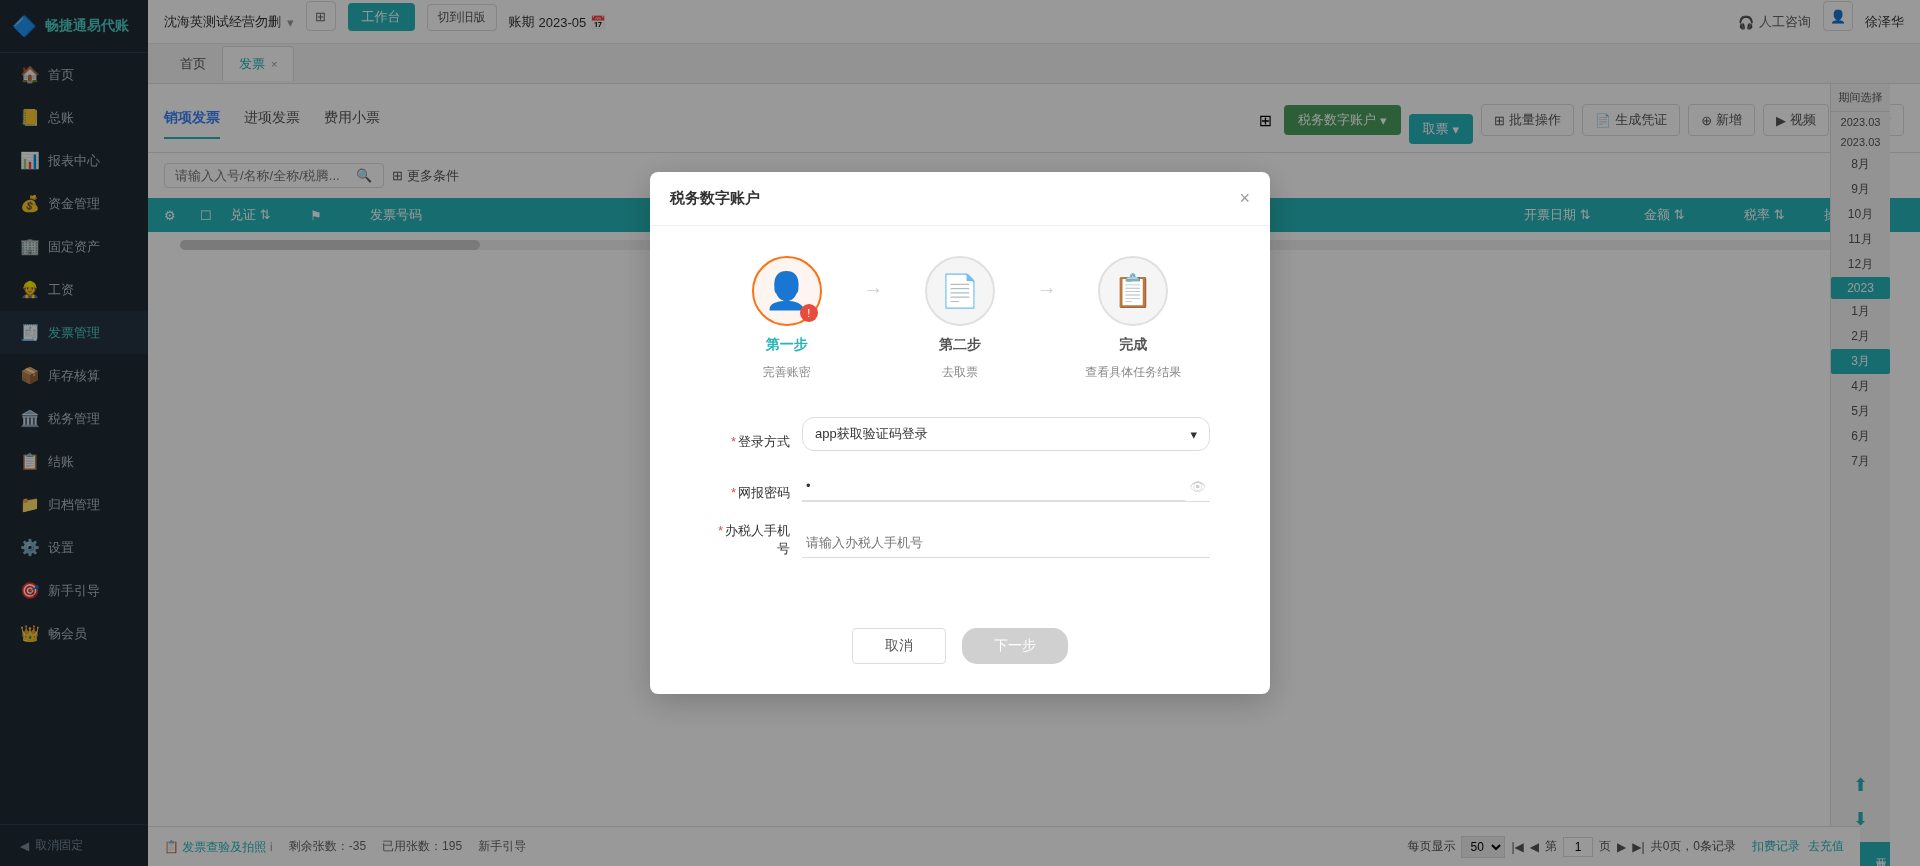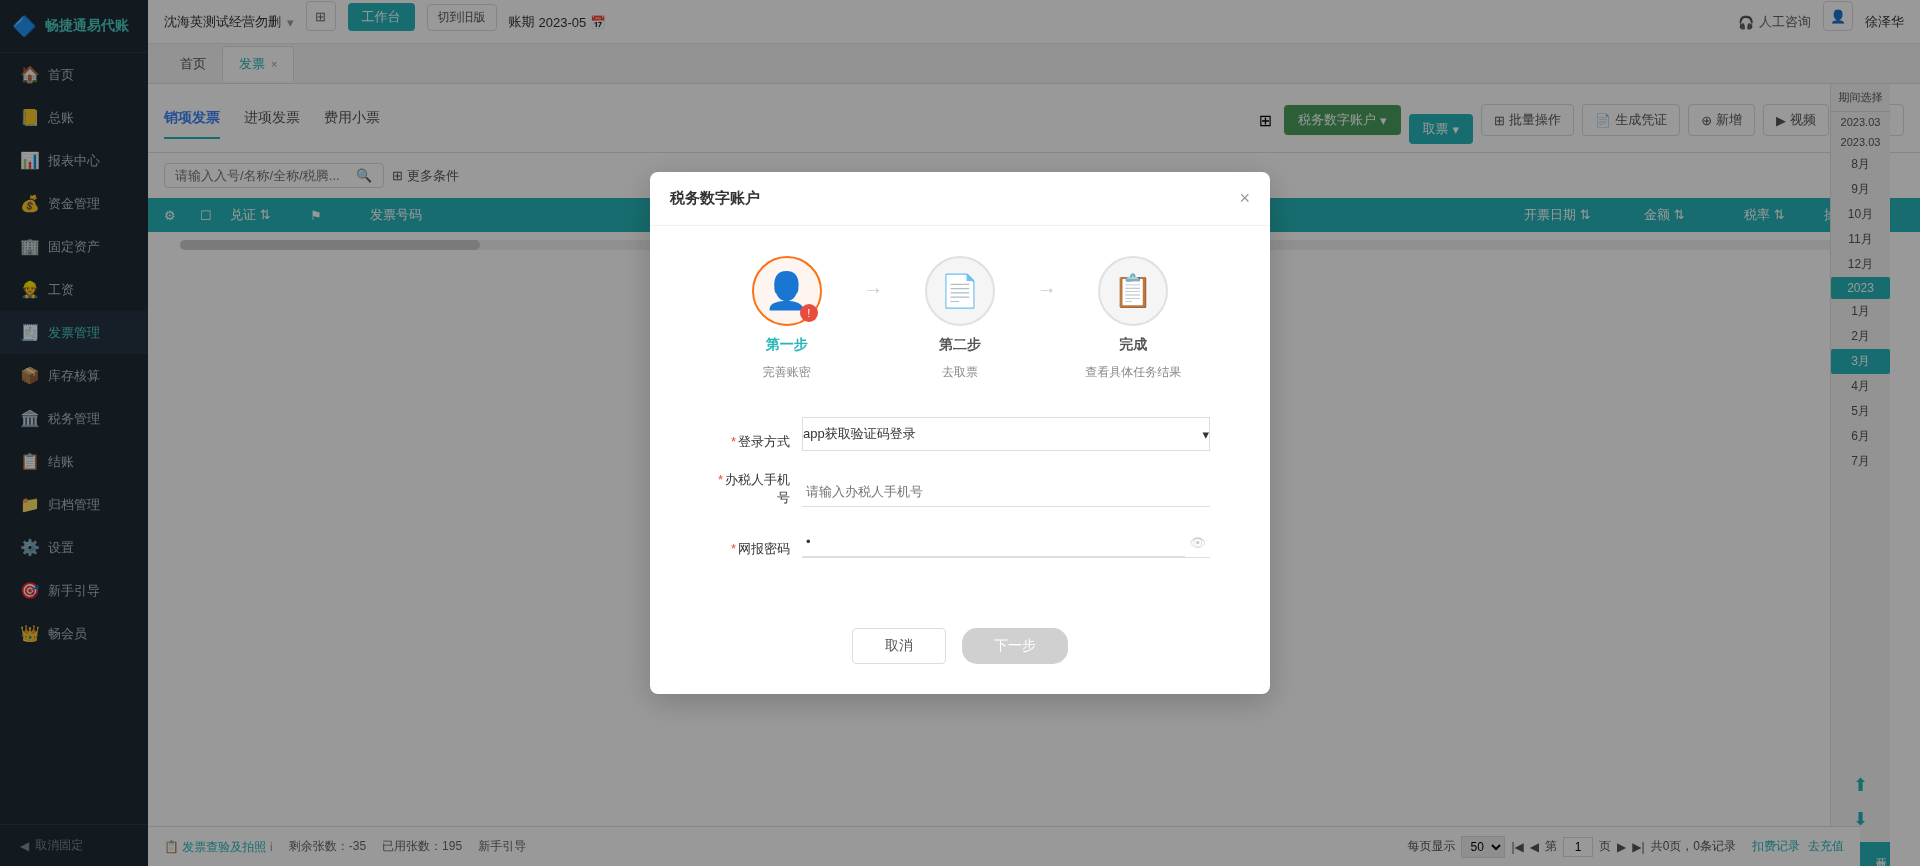--- a/index.html
+++ b/index.html
@@ -104,21 +104,21 @@
     .step-badge { position: absolute; bottom: 2px; right: 2px; width: 18px; height: 18px; border-radius: 50%; background: #e74c3c; color: #fff; font-size: 11px; display: flex; align-items: center; justify-content: center; }
     .step-label { font-size: 14px; font-weight: 600; color: #26b5b8; }
     .step-label.inactive { color: #555; }
     .step-desc { font-size: 12px; color: #888; text-align: center; }
     .step-arrow { display: flex; align-items: center; padding-top: 20px; color: #ccc; font-size: 20px; }
 
     
     .form-row { display: flex; align-items: flex-end; margin-bottom: 20px; gap: 12px; }
     .form-label { font-size: 13px; color: #333; width: 80px; text-align: right; flex-shrink: 0; }
     .form-label.required::before { content: '*'; color: #e74c3c; margin-right: 2px; }
-    .form-select { flex: 1; border: 1px solid #ddd; border-radius: 0; padding: 7px 0; font-size: 13px; display: flex; align-items: center; justify-content: space-between; cursor: pointer; color: #333; background: #fff; }
+    .form-select { flex: 1; border: 1px solid #ddd; border-radius: 12px; padding: 7px 12px; font-size: 13px; display: flex; align-items: center; justify-content: space-between; cursor: pointer; color: #333; background: #fff; }
     .form-input { flex: 1; border: none; border-bottom: 1px solid #ddd; padding: 7px 4px; font-size: 13px; outline: none; color: #333; background: transparent; }
     .form-input-wrap { flex: 1; display: flex; align-items: center; border-bottom: 1px solid #ddd; }
     .eye-icon { color: #ccc; cursor: pointer; padding: 4px; }
 
     
     .dialog-footer { display: flex; justify-content: center; gap: 16px; padding: 20px 60px 30px; }
     .btn-cancel { background: #fff; border: 1px solid #ddd; color: #555; padding: 8px 32px; border-radius: 4px; cursor: pointer; font-size: 14px; }
     .btn-next { background: #d0d0d0; border: none; color: #fff; padding: 8px 32px; border-radius: 15px; cursor: pointer; font-size: 14px; }
   </style>
 </head>
@@ -433,31 +433,31 @@
 
       <div class="form-row">
         <span class="form-label required">登录方式</span>
         <div class="form-select">
           <span>app获取验证码登录</span>
           <span>▾</span>
         </div>
       </div>
 
       <div class="form-row">
-        <span class="form-label required">办税人手机号</span>
-        <input class="form-input" type="text" style="flex: 1 1 0%; border-top: none; border-right: none; border-left: none; border-image: initial; border-bottom: 1px solid rgb(221, 221, 221); padding: 7px 4px; font-size: 13px; outline: none; background: transparent;" placeholder="请输入办税人手机号">
-      </div>
-
-      <div class="form-row">
         <span class="form-label required">网报密码</span>
         <div class="form-input-wrap">
           <input type="password" class="form-input" value="x" style="">
           <span class="eye-icon">👁</span>
         </div>
       </div>
+
+      <div class="form-row">
+        <span class="form-label required">办税人手机号</span>
+        <input class="form-input" type="text" style="flex: 1 1 0%; border-top: none; border-right: none; border-left: none; border-image: initial; border-bottom: 1px solid rgb(221, 221, 221); padding: 7px 4px; font-size: 13px; outline: none; background: transparent;" placeholder="请输入办税人手机号">
+      </div>
     </div>
 
     <div class="dialog-footer">
       <button class="btn-cancel">取消</button>
       <button class="btn-next">下一步</button>
     </div>
   </div>
 </div>
 
 </body></html>

